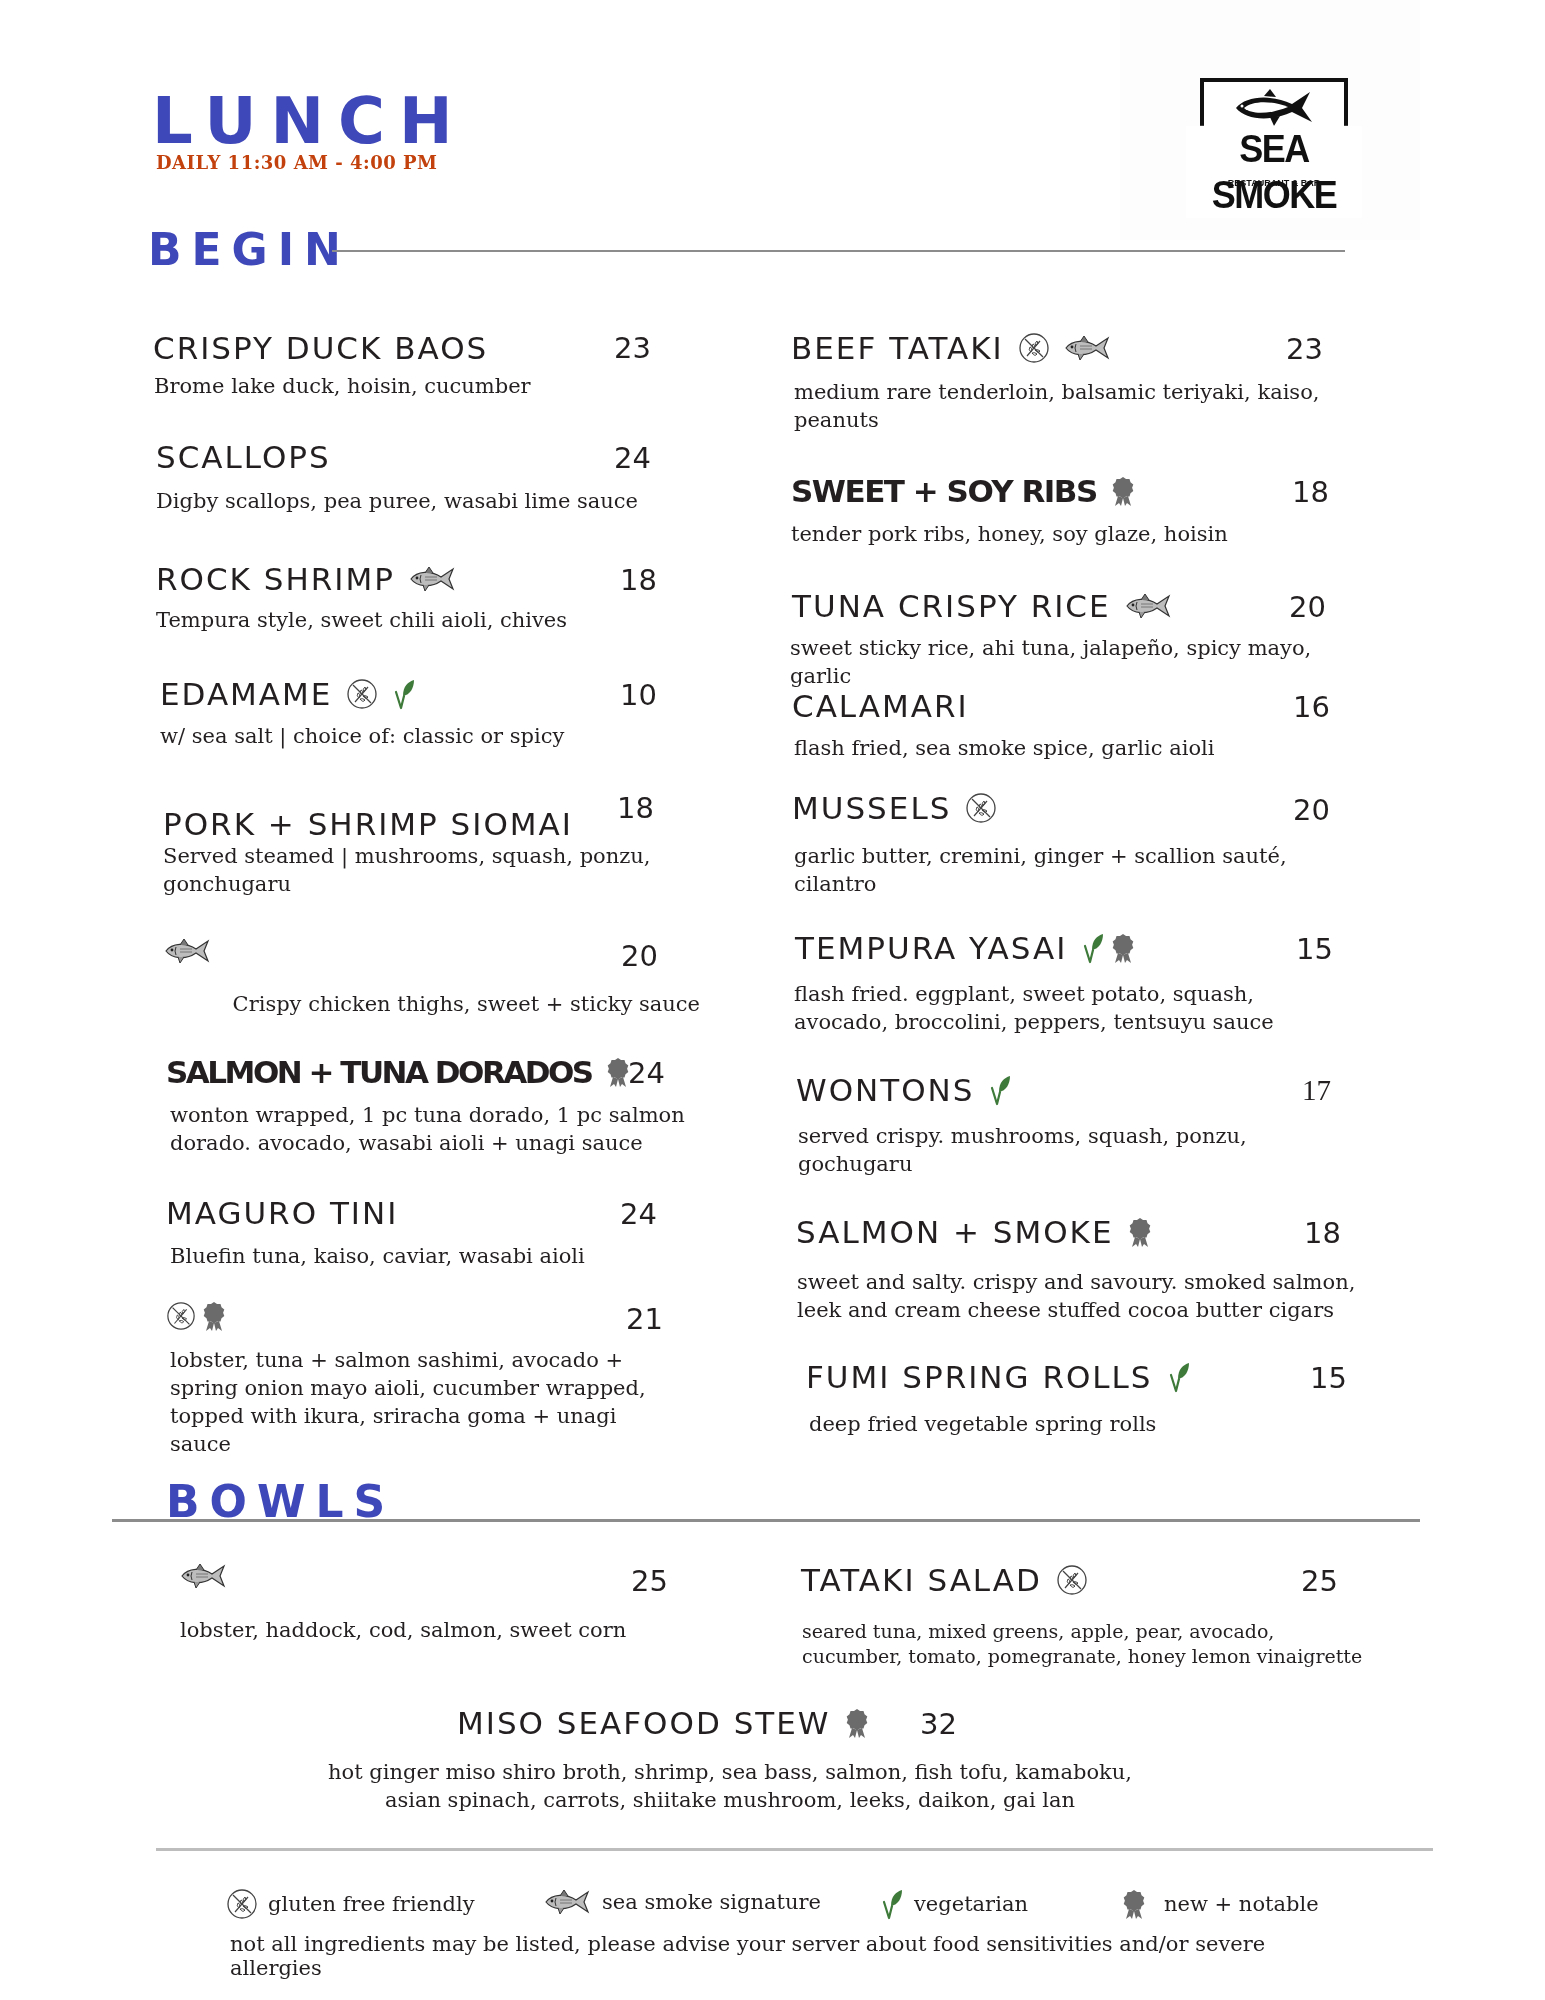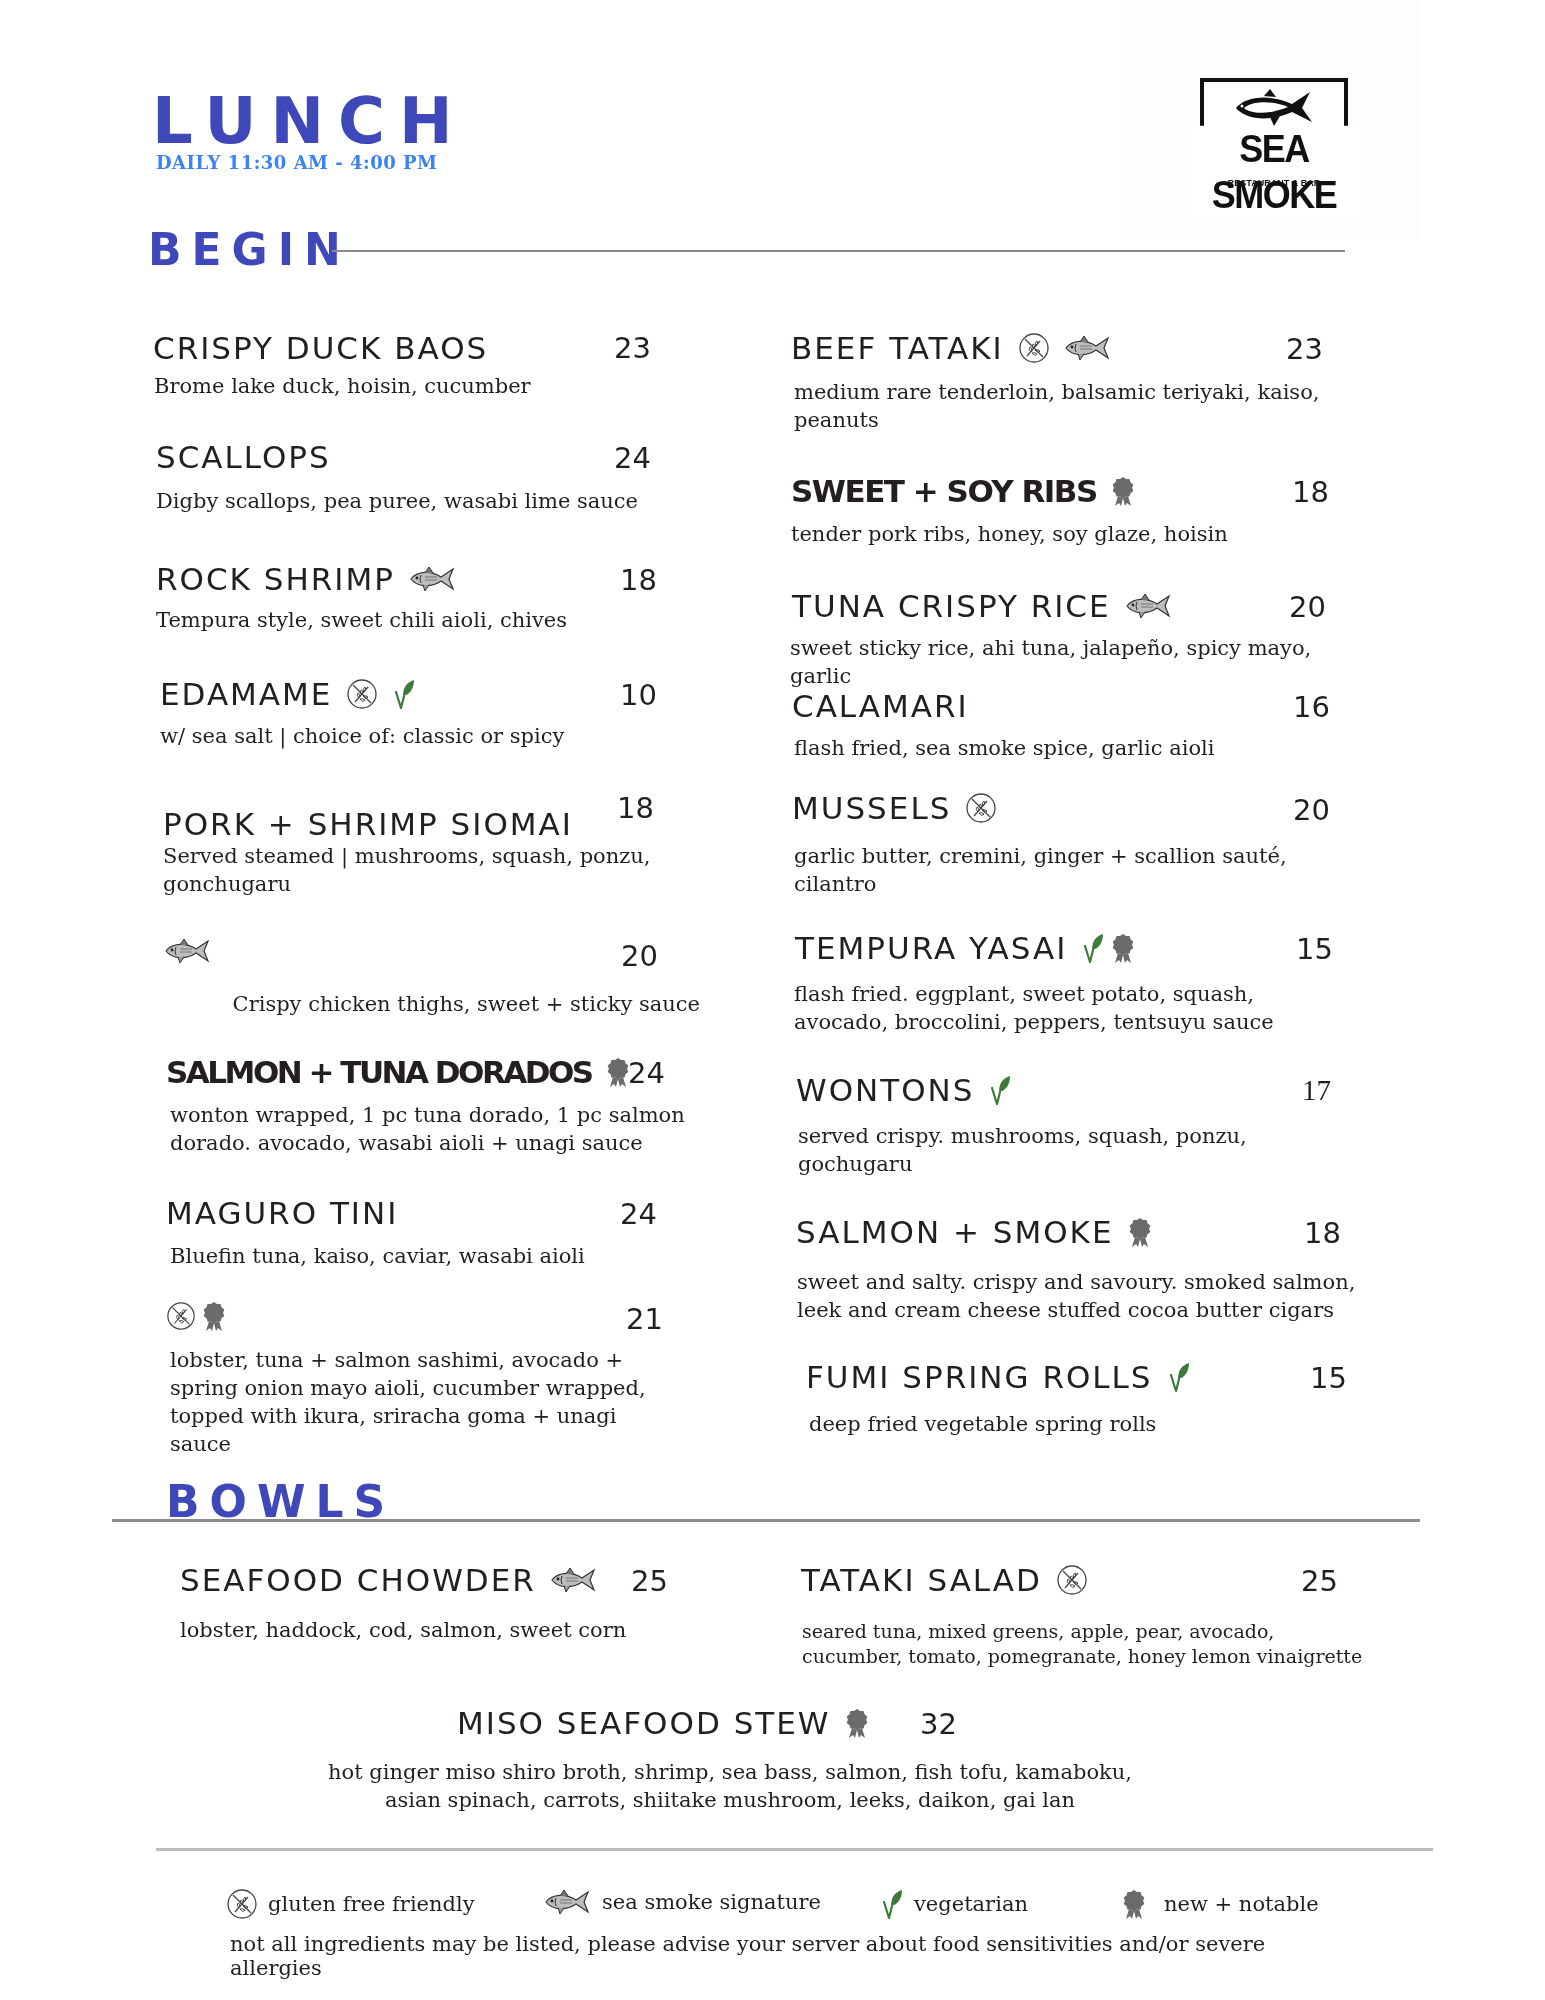--- a/index.html
+++ b/index.html
@@ -1,21 +1,21 @@
 <!DOCTYPE html>
 <html><head>
 <meta charset="utf-8">
 <style>
   html, body { margin:0; padding:0; background:#ffffff; }
   body { width:1545px; height:2000px; position:relative; overflow:hidden;
          font-family:"Liberation Serif", "DejaVu Serif", serif; color:#231f20; }
   .abs { position:absolute; }
   .title { font-family:"DejaVu Sans", sans-serif; font-weight:bold; color:#3f48b8;
            letter-spacing:14px; }
-  .hours { font-family:"DejaVu Serif", serif; font-size:18px; font-weight:bold; color:#3b82f6; letter-spacing:0.5px;text-align:center; }
+  .hours { font-family:"DejaVu Serif", serif; font-size:18px; font-weight:bold; color:#c2410c; letter-spacing:0.5px;text-align:center; }
   .section { font-family:"DejaVu Sans", sans-serif; font-weight:bold; color:#3f48b8; font-size:44px; letter-spacing:10px; }
   .rule { position:absolute; height:2px; background:#8c8c8c; }
   .item-name { font-family:"DejaVu Sans", sans-serif; font-size:31px; color:#231f20; letter-spacing:2px; white-space:nowrap; display:flex; align-items:center; gap:14px; }
   .item-name.narrow { letter-spacing:-1.5px;font-weight:bold; }
   .price { font-family:"DejaVu Sans", sans-serif; font-size:29px; color:#231f20; }
   .desc { font-family:"DejaVu Serif", serif; font-size:21px; color:#231f20; line-height:28px; }
   .icon { display:inline-block; vertical-align:middle; }
   .logo-box { position:absolute; left:1200px; top:78px; width:140px; height:114px; border:4px solid #111; background:#fff; }
   .logo-bg { position:absolute; left:1120px; top:0; width:300px; height:240px; background:#fdfdfd; }
   .logo-text { position:absolute; left:-18px; width:176px; top:48px; text-align:center; background:#fff;
@@ -272,21 +272,20 @@
   </div>
   <div class="abs price" style="left:1310px; top:1361px;">15</div>
   <div class="abs desc" style="left:809px; top:1410px; width:540px;">deep fried vegetable spring rolls</div>
 </div>
 
 <div class="abs section" style="left:166px; top:1476px;">BOWLS</div>
 <div class="rule" style="left:112px; top:1519px; width:1308px; height:3px;"></div>
 
 <div class="abs" style="left:180px; top:1562px;">
   <div class="item-name">
-      <span>SEAFOOD CHOWDER</span>
     <svg class="icon" width="48" height="28">
         <use href="#sym-fish"></use>
       </svg>
     </div>
 </div>
 <div class="abs price" style="left:631px; top:1564px;">25</div>
 <div class="abs desc" style="left:180px; top:1616px; width:520px;">lobster, haddock, cod, salmon, sweet corn</div>
 
 <div class="abs" style="left:801px; top:1562px;">
   <div class="item-name">

